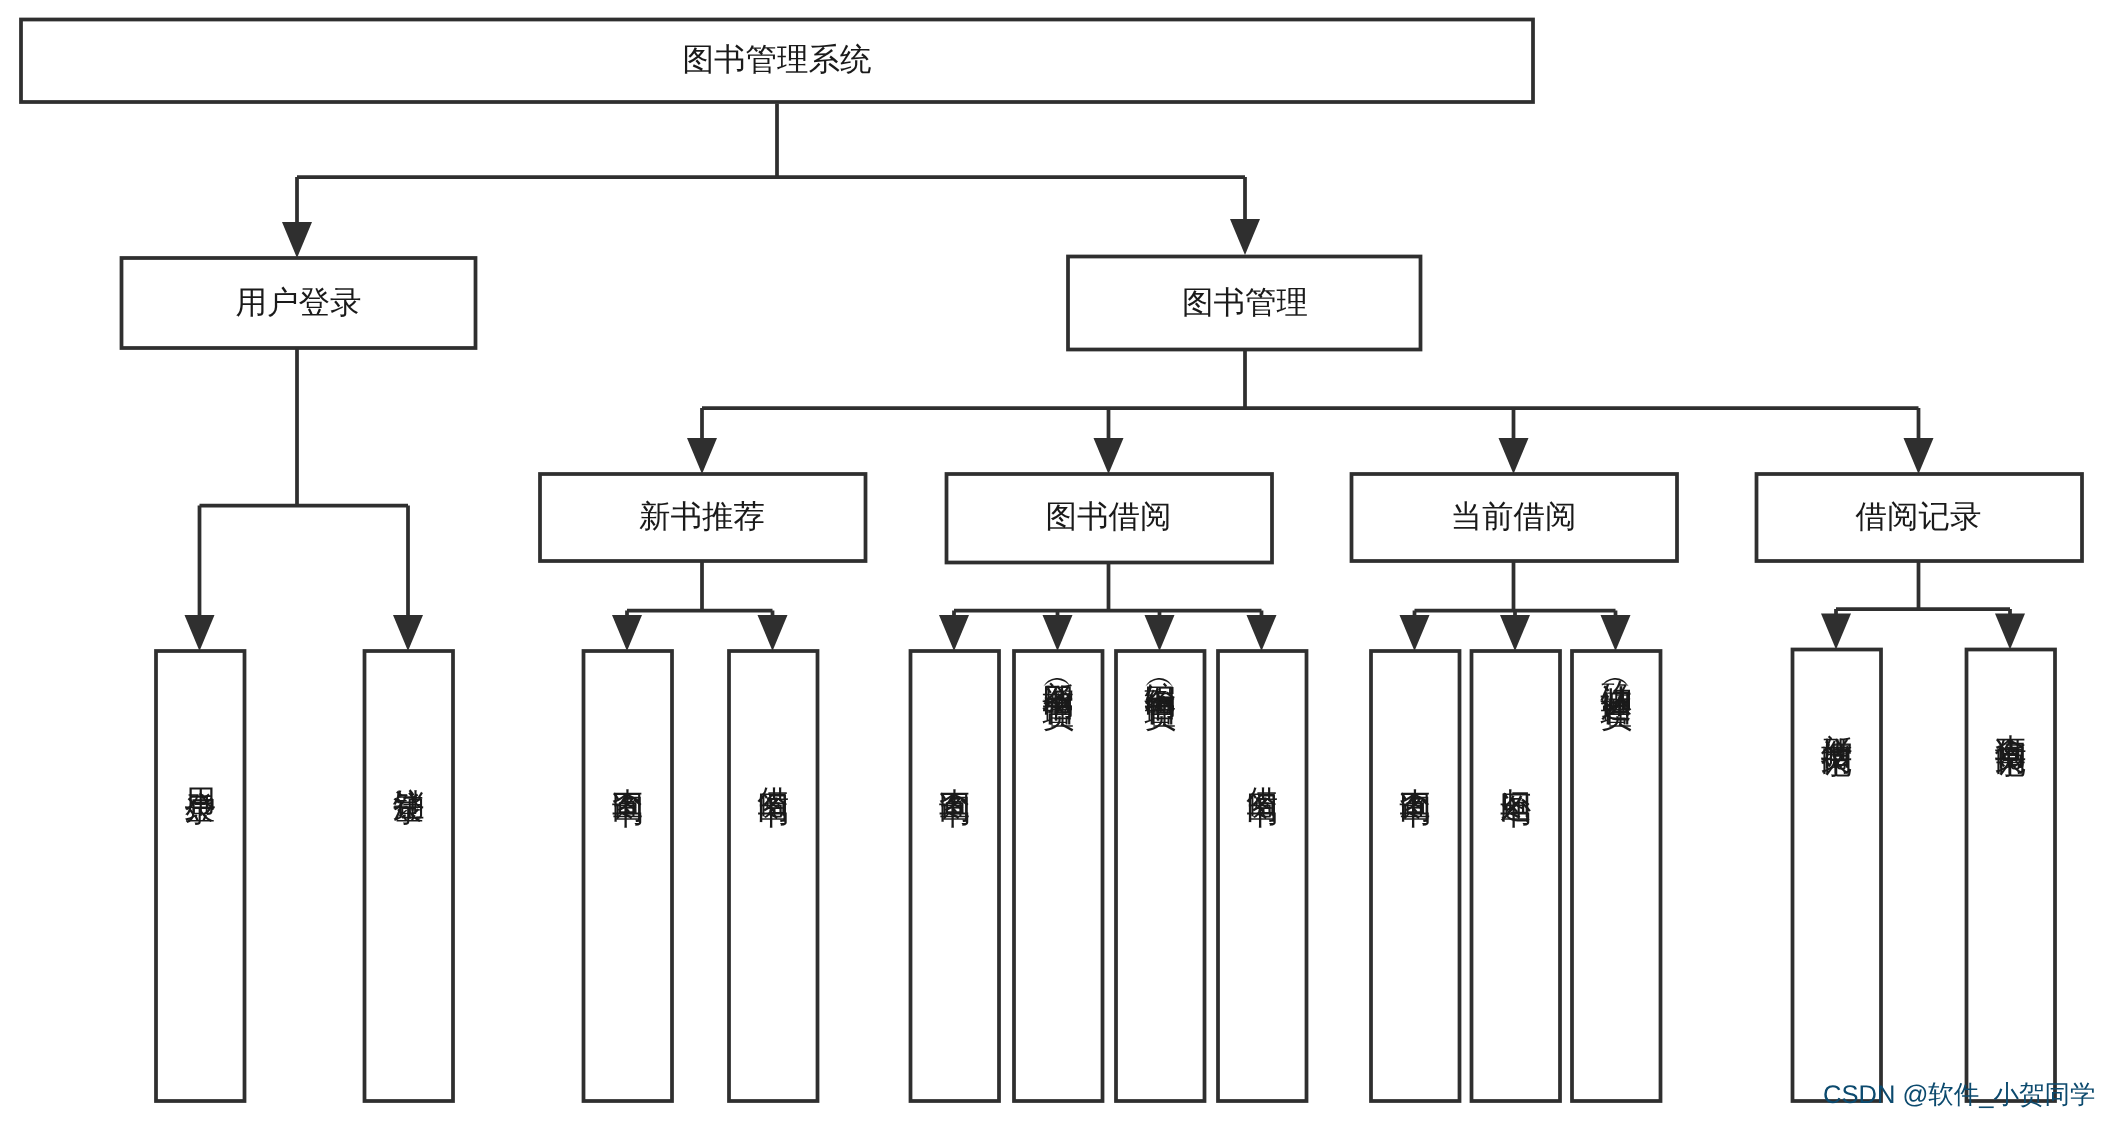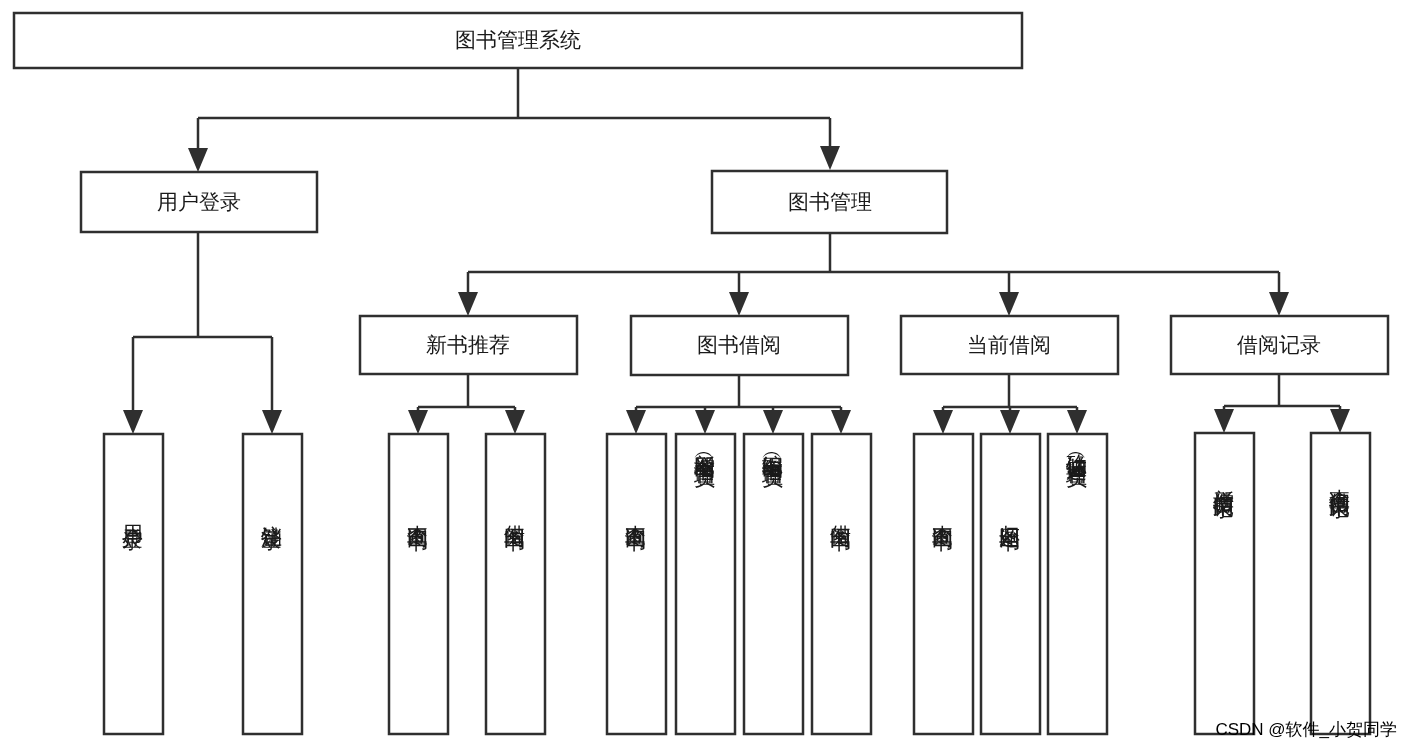--- a/index.html
+++ b/index.html
@@ -57,21 +57,21 @@
     text-orientation: upright;
     text-anchor: middle;
     letter-spacing: 2px;
   }
   .watermark-text {
     position: absolute;
     right: 8px;
     bottom: 6px;
     font-family: "Liberation Sans", "DejaVu Sans", sans-serif;
     font-size: 17px;
-    color: #000000;
+    color: #0c4a6e;
     white-space: nowrap;
     user-select: none;
   }
 </style>
 </head>
 <body>
 
 <div id="diagram-root">
 
   <svg id="tree-svg" viewBox="0 0 1405 747">

